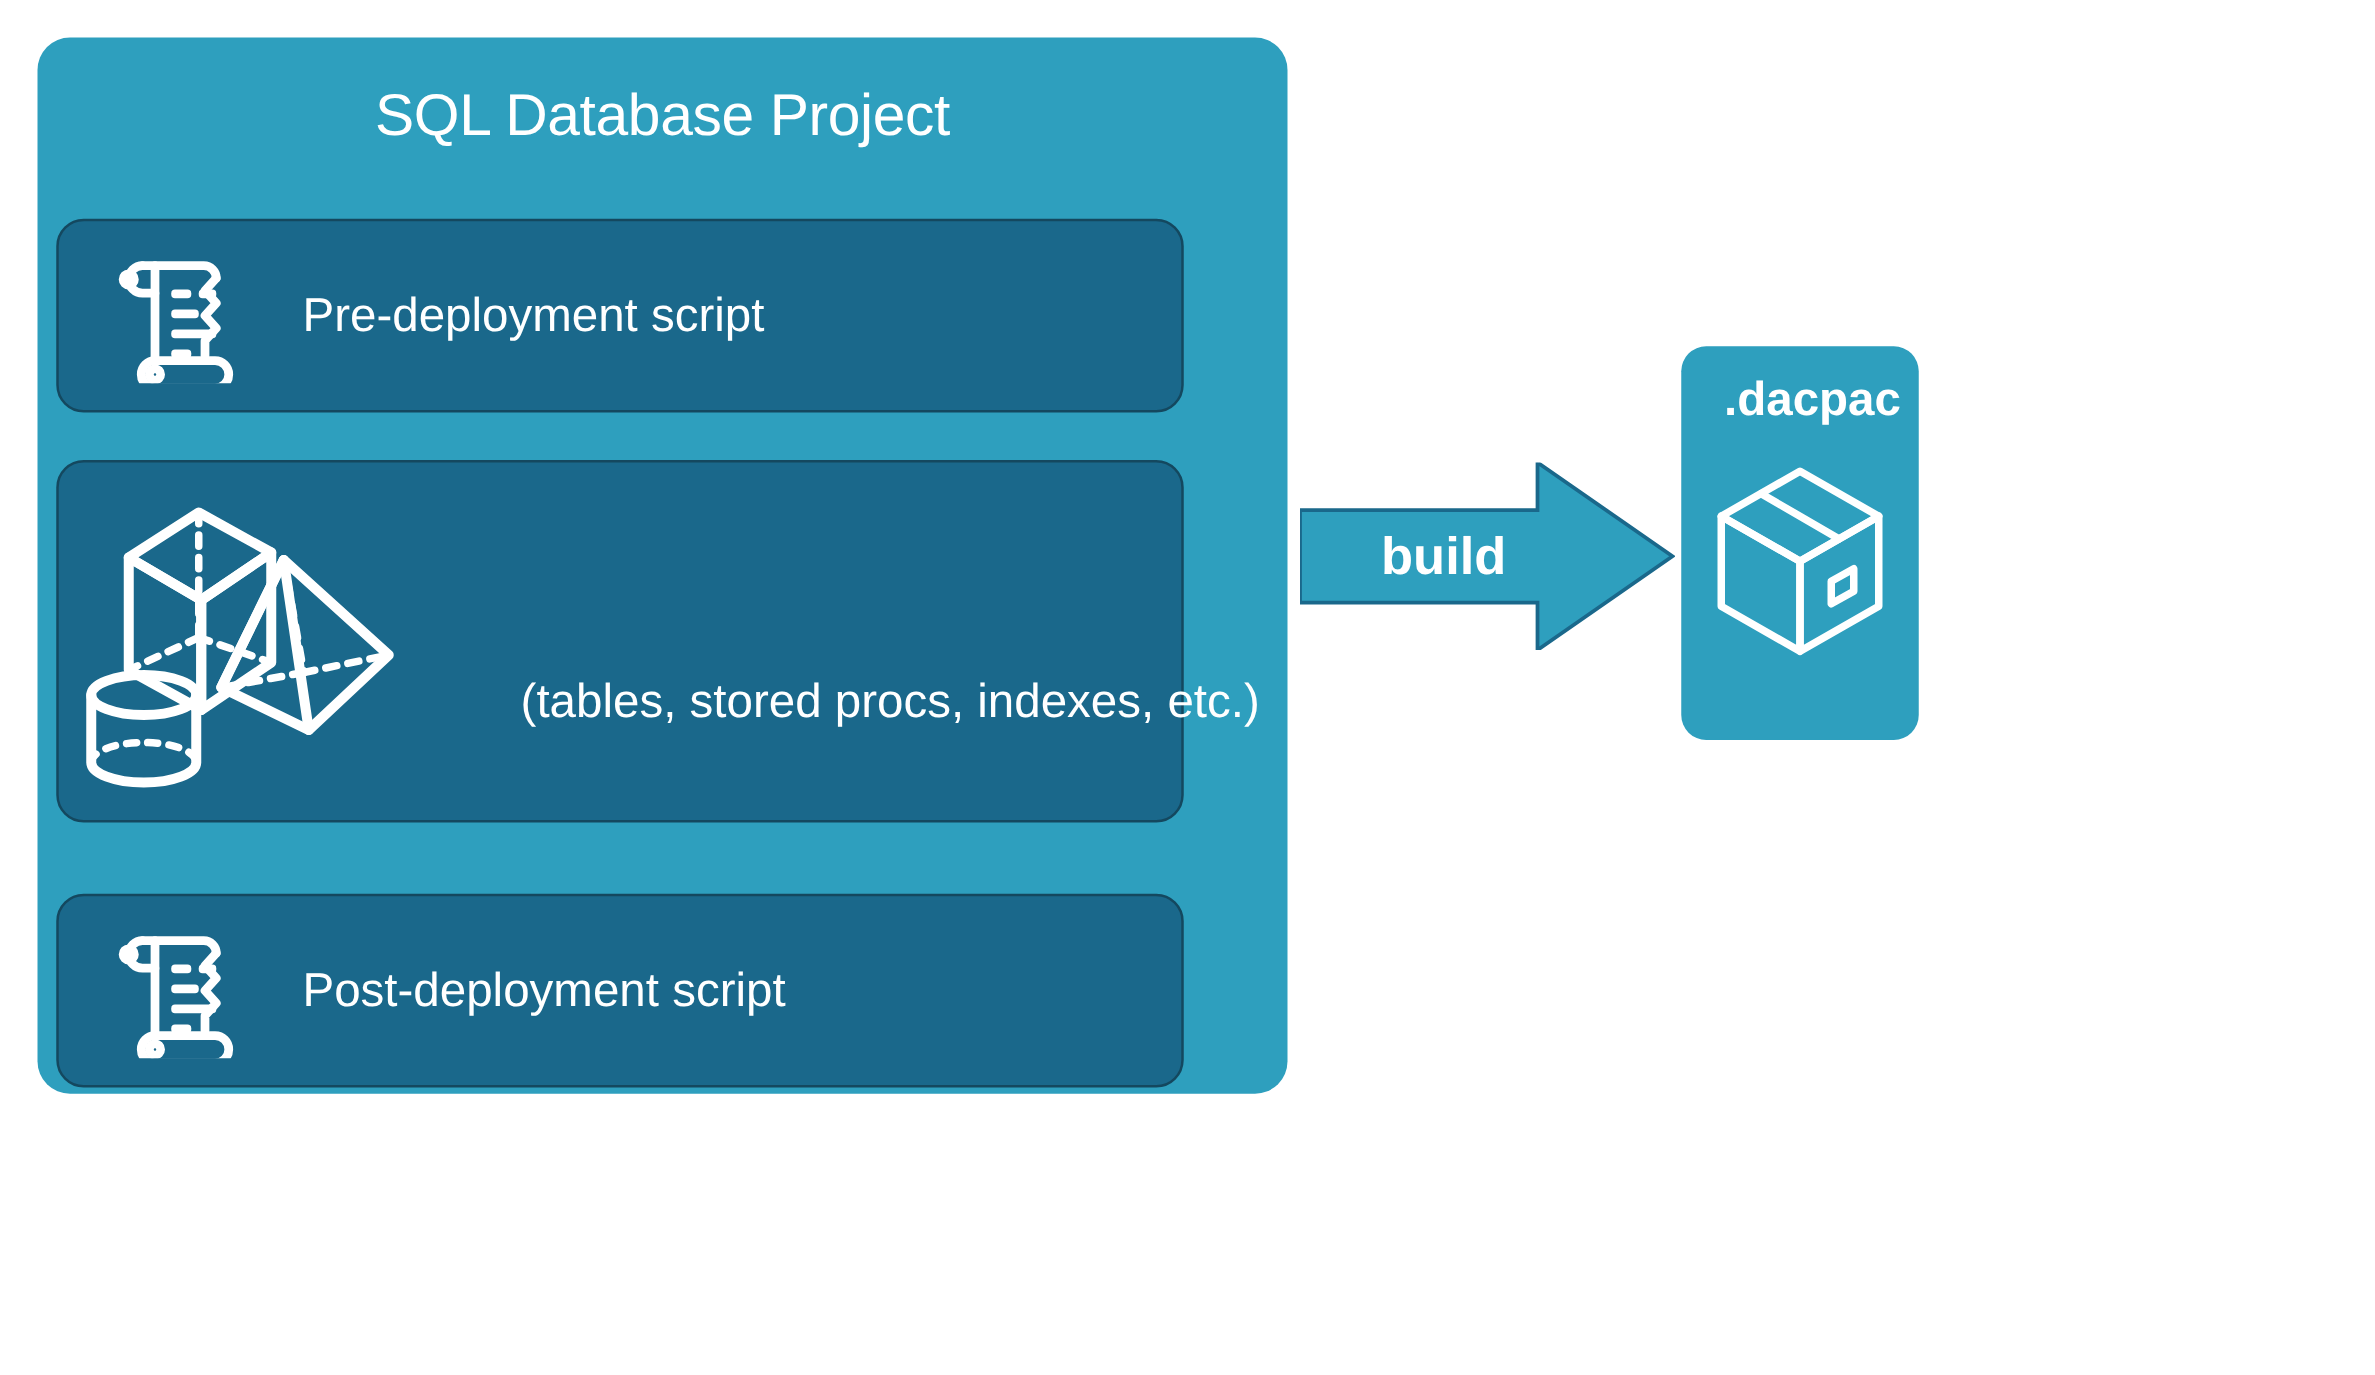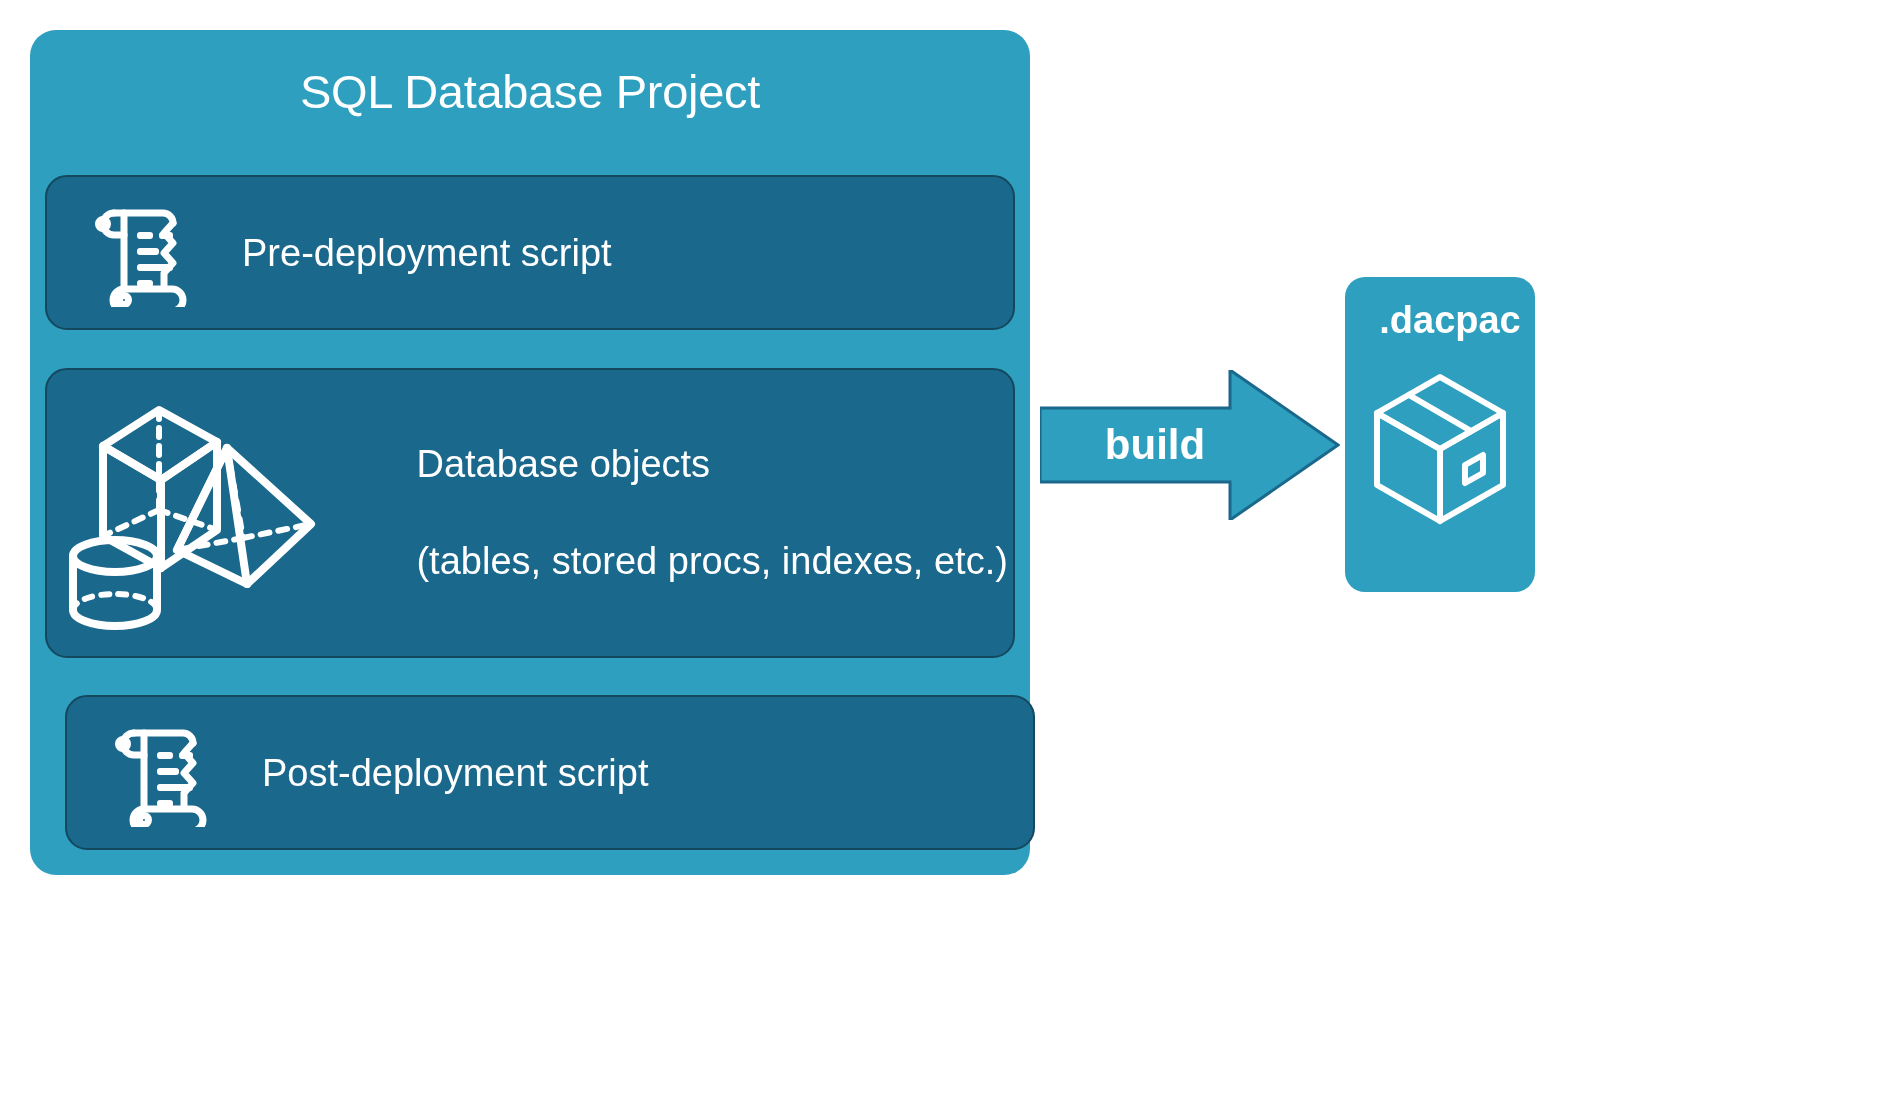--- a/index.html
+++ b/index.html
@@ -42,29 +42,29 @@
     font-size: 47px;
     font-weight: 400;
     letter-spacing: -0.3px;
     line-height: 1;
   }
 
   
   .panel {
     position: absolute;
     left: 15px;
-    width: 970px;
+    width: 902px;
     background: #1a688b;
     border: 2px solid #14485f;
     border-radius: 22px;
     box-sizing: border-box;
   }
   #panel-pre  { top: 145px; height: 155px; }
   #panel-obj  { top: 338px; height: 290px; }
-  #panel-post { top: 665px; height: 155px; margin-left: 20px; }
+  #panel-post { top: 685px; height: 155px; }
 
   .panel-icon {
     position: absolute;
     left: 30px;
     top: 50%;
     transform: translateY(-50%);
   }
   #panel-obj .panel-icon {
     left: 18px;
     top: 18px;
@@ -206,21 +206,21 @@
           <g fill="none" stroke="#ffffff" stroke-width="8" stroke-linejoin="round" stroke-linecap="round">
             <ellipse cx="50" cy="168" rx="42" ry="16"></ellipse>
             <path d="M8 168 V222 a42 16 0 0 0 84 0 V168"></path>
           </g>
           <g fill="none" stroke="#ffffff" stroke-width="6" stroke-linecap="round" stroke-dasharray="8 9">
             <path d="M8 222 a42 16 0 0 1 84 0"></path>
           </g>
         </svg>
       </span>
       <span class="panel-label">
-        <span>Database objects</span><br>
+        <br>
         <span>(tables, stored procs, indexes, etc.)</span>
       </span>
     </div>
 
     <div class="panel" id="panel-post">
       <span class="panel-icon">
         <svg width="112" height="112" viewBox="0 0 112 112" aria-hidden="true">
           <g fill="none" stroke="#ffffff" stroke-width="7" stroke-linecap="round" stroke-linejoin="round">
             <path d="M37 18 H86 a10 10 0 0 1 10 10 v0"></path>
             <path d="M37 18 a11 11 0 1 0 0 22 h10"></path>

